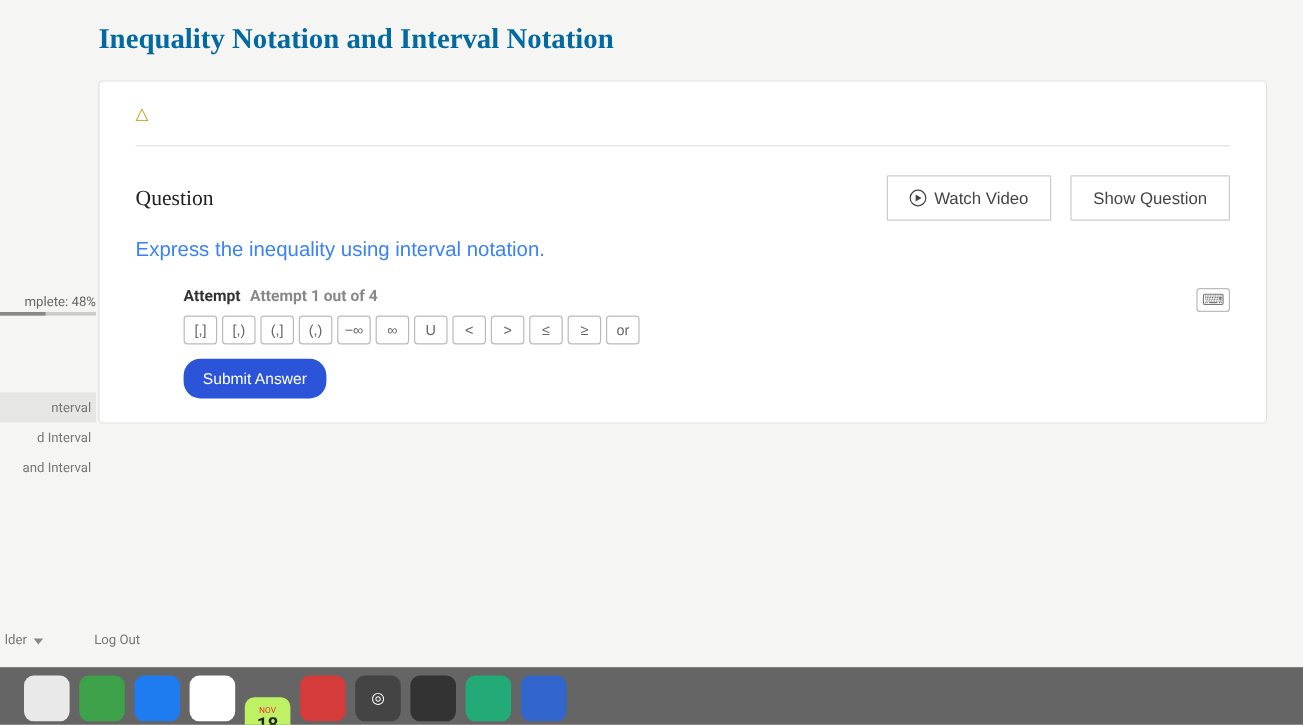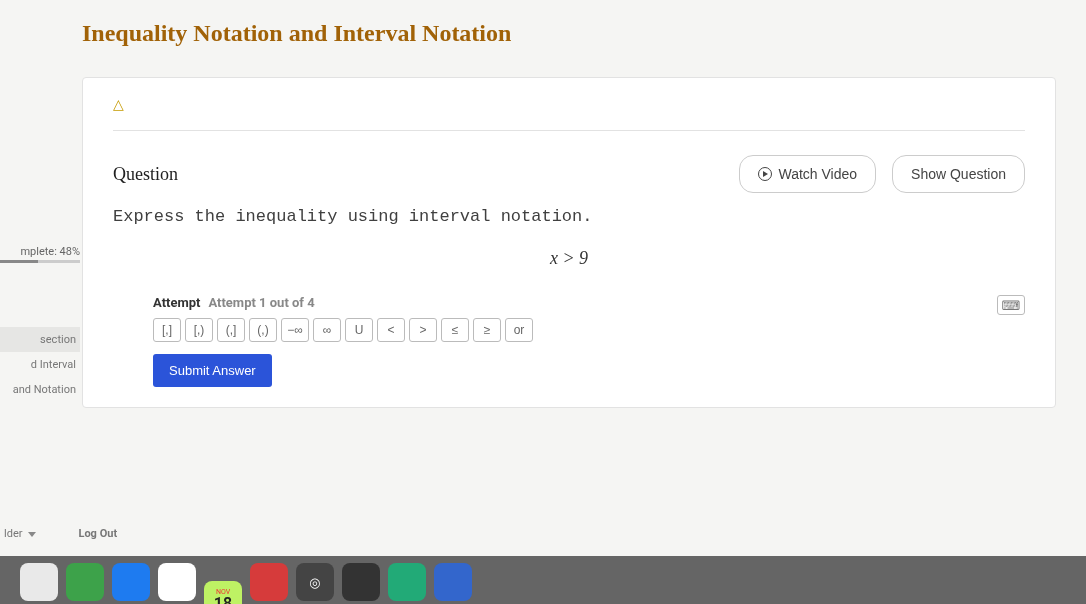--- a/index.html
+++ b/index.html
@@ -44,22 +44,22 @@
     position: absolute;
     left: 82px;
     top: 0;
     right: 0;
     padding: 20px 30px 0 0;
   }
   .page-title {
     font-family: Georgia, 'Times New Roman', serif;
     font-size: 24px;
     font-weight: 600;
-    color: #a16207;
-    margin-bottom: 30px;
+    color: #0369a1;
+    margin-bottom: 20px;
   }
   .card {
     background: #fff;
     border: 1px solid #e2e2e2;
     border-radius: 4px;
     padding: 0 30px 20px 30px;
   }
   .info-banner {
     display: flex;
     align-items: center;
@@ -77,21 +77,21 @@
     padding: 24px 0 14px 0;
   }
   .q-heading {
     font-family: Liberation Serif, serif;
     font-size: 18px;
     color: #222;
   }
   .btn-outline {
     background: #fff;
     border: 1px solid #ccc;
-    border-radius: 14px;
+    border-radius: 1px;
     padding: 10px 18px;
     font-size: 14px;
     color: #444;
     cursor: pointer;
     display: inline-flex;
     align-items: center;
     gap: 6px;
   }
   .play-icon {
     width: 14px; height: 14px;
@@ -102,23 +102,23 @@
     justify-content: center;
   }
   .play-icon::after {
     content:"";
     border-left: 5px solid #444;
     border-top: 3px solid transparent;
     border-bottom: 3px solid transparent;
     margin-left:1px;
   }
   .prompt {
-    font-family: Liberation Mono, monospace;
+    font-family: Liberation Sans, sans-serif;
     font-size: 17px;
-    color: #404040;
+    color: #3b82f6;
     margin-bottom: 22px;
   }
   .math {
     font-family: Georgia, serif;
     font-style: italic;
     font-size: 18px;
     text-align: center;
     margin-bottom: 26px;
   }
   .answer-block { padding-left: 40px; position: relative; }
@@ -150,21 +150,21 @@
     background:#f4f7ff;
     padding:2px 6px;
     font-size:14px;
   }
   .submit-btn {
     background:#2b54d9;
     color:#fff;
     border:none;
     padding:9px 16px;
     font-size:13px;
-    border-radius:3px;
+    border-radius:14px;
     cursor:pointer;
   }
   .keyboard-icon {
     position:absolute;
     right:0;
     top:0;
     width:28px; height:20px;
     border:1px solid #bbb;
     border-radius:3px;
     background:#fff;
@@ -185,21 +185,21 @@
     color:#777;
     font-size:11px;
   }
   .chevron-down::after {
     content:"";
     border-left:4px solid transparent;
     border-right:4px solid transparent;
     border-top:5px solid #888;
     display:inline-block;
   }
-  .logout { cursor:pointer;font-weight:bold; }
+  .logout { cursor:pointer; }
   .dock {
     position:absolute;
     bottom:-4px; left:0; right:0;
     height:52px;
     background: rgba(40,40,40,0.7);
     display:flex;
     align-items:center;
     gap:8px;
     padding-left:20px;
   }
@@ -222,23 +222,23 @@
 <body>
 
 <div class="sidebar">
   <div class="complete-line">
     <span>mplete: 48%</span>
     <div class="progress-bar">
         <div class="progress-fill"></div>
       </div>
   </div>
   <div style="height:60px"></div>
-  <div class="sidebar-item active">section</div>
+  <div class="sidebar-item active">nterval</div>
   <div class="sidebar-item">d Interval</div>
-  <div class="sidebar-item">and Notation</div>
+  <div class="sidebar-item">and Interval</div>
 </div>
 
 <div class="bottom-left">
   <span>lder</span>
   <span class="chevron-down"></span>
   <span style="width:30px"></span>
   <span class="logout">Log Out</span>
 </div>
 
 <div class="main">
@@ -256,21 +256,20 @@
           <span class="play-icon"></span>
           <span>Watch Video</span>
         </button>
         <button class="btn-outline">
           <span>Show Question</span>
         </button>
       </div>
     </div>
 
     <div class="prompt">Express the inequality using interval notation.</div>
-    <div class="math">x &gt; 9</div>
 
     <div class="answer-block">
       <div class="keyboard-icon">⌨</div>
       <div class="answer-header">
         <b>Attempt</b><span class="attempt">Attempt 1 out of 4</span>
       </div>
       <div class="symbol-row">
         <button class="sym-btn">[,]</button>
         <button class="sym-btn">[,)</button>
         <button class="sym-btn">(,]</button>

